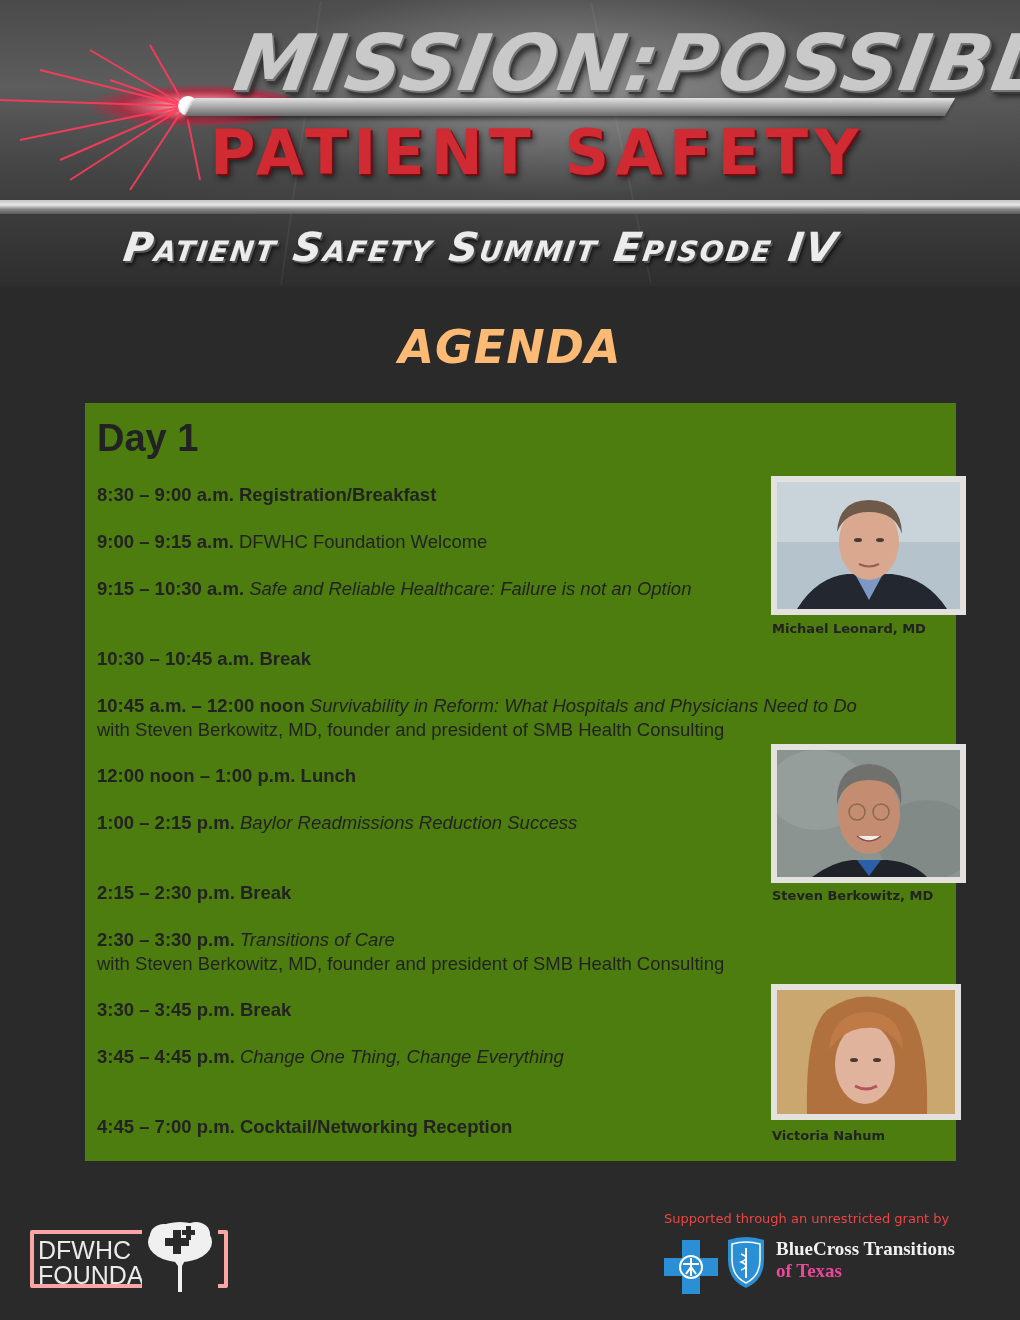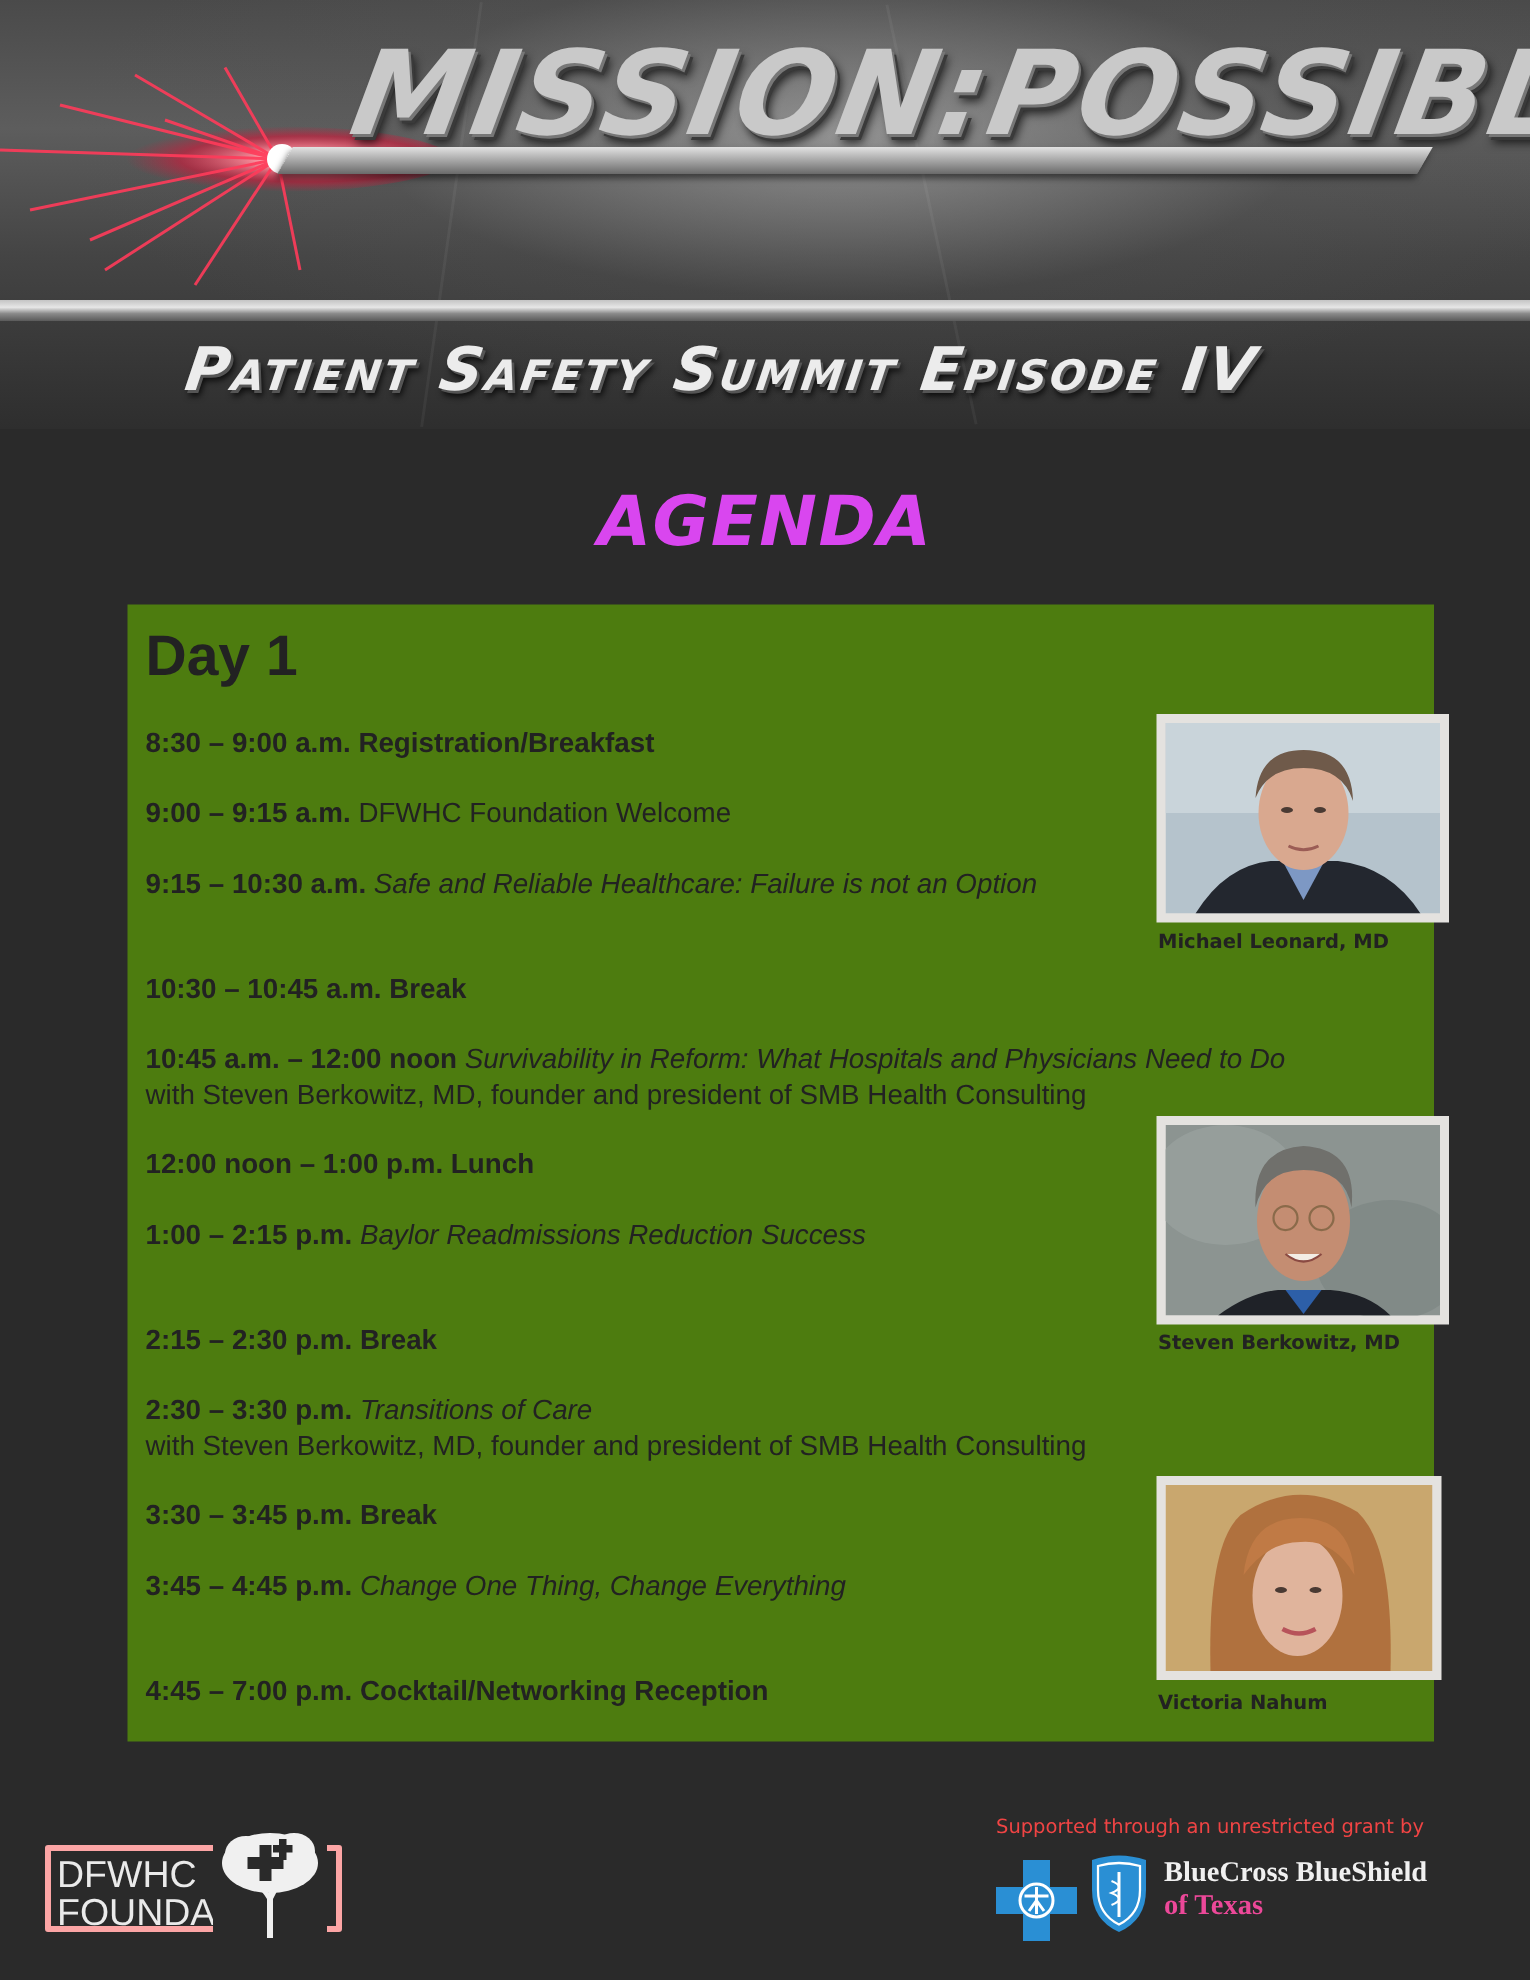--- a/index.html
+++ b/index.html
@@ -52,21 +52,21 @@
     color: #ececec; font-variant: small-caps;
     text-shadow: 2px 2px 0 #555, 3px 4px 4px rgba(0,0,0,0.8);
     transform: skewX(-8deg);
     white-space: nowrap;
   }
 
   
   .agenda-heading {
     position: absolute; left: 0; top: 320px; width: 1020px; text-align: center;
     font-family: "DejaVu Sans", sans-serif; font-weight: bold; font-style: italic;
-    font-size: 46px; color: #d946ef; letter-spacing: 1px;
+    font-size: 46px; color: #fdba74; letter-spacing: 1px;
   }
 
   
   .panel {
     position: absolute; left: 85px; top: 403px; width: 871px; height: 758px;
     background: #4d7c0f;
   }
   .day-title {
     position: absolute; left: 12px; top: 14px;
     font-family: "Liberation Sans", sans-serif; font-weight: bold;
@@ -154,20 +154,21 @@
       <path d="M205 66 L170 5"></path>
         <path d="M205 66 L130 40"></path>
         <path d="M205 66 L80 120"></path>
       <path d="M205 66 L220 140"></path>
     </g>
     <circle cx="208" cy="66" r="10" fill="#ffffff"></circle>
   </svg>
 
   <div class="mp-title">MISSION:POSSIBLE</div>
   <div class="bar-upper"></div>
+  <div class="ps-title">PATIENT SAFETY</div>
   <div class="stripe-long"></div>
   <div class="summit-title">Patient Safety Summit Episode IV</div>
 </div>
 
 <div class="agenda-heading">AGENDA</div>
 
 <div class="panel">
   <div class="day-title">Day 1</div>
 
   <div class="agenda-list">
@@ -296,14 +297,14 @@
   <path d="M18 0 H36 V18 H54 V36 H36 V54 H18 V36 H0 V18 H18 Z" fill="#2a8fd4"></path>
   <circle cx="27" cy="27" r="11" fill="none" stroke="#ffffff" stroke-width="2"></circle>
   <path d="M27 18 L27 36 M19 24 L35 24 M22 34 L27 27 L32 34" stroke="#ffffff" stroke-width="2" fill="none"></path>
 </svg>
 <svg class="bcbs-shield" viewBox="0 0 44 54">
   <path d="M4 4 Q22 -2 40 4 L40 24 Q40 44 22 52 Q4 44 4 24 Z" fill="#2a8fd4"></path>
   <path d="M8 8 Q22 4 36 8 L36 24 Q36 40 22 47 Q8 40 8 24 Z" fill="none" stroke="#ffffff" stroke-width="1.5"></path>
   <path d="M22 12 L22 42" stroke="#ffffff" stroke-width="2"></path>
   <path d="M17 18 Q27 22 17 26 Q27 30 17 34" stroke="#ffffff" stroke-width="1.5" fill="none"></path>
 </svg>
-<div class="bcbs-name">BlueCross BlueShield</div>
+<div class="bcbs-name">BlueCross Transitions</div>
 <div class="bcbs-sub">of Texas</div>
 
 </body></html>

